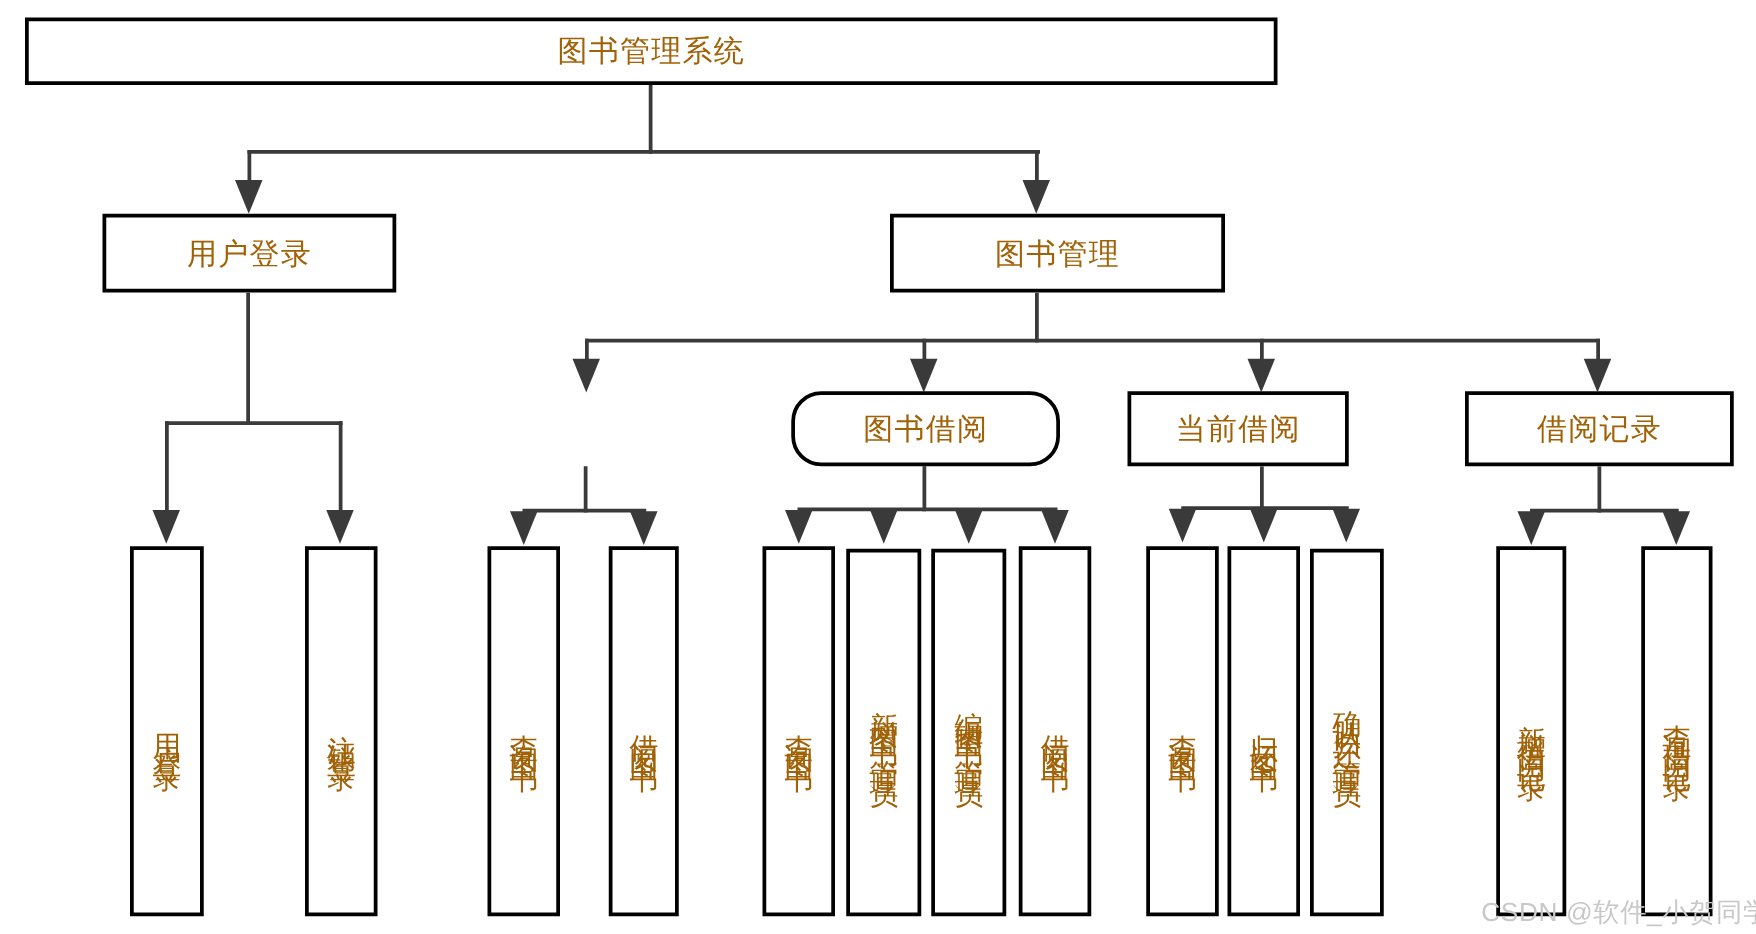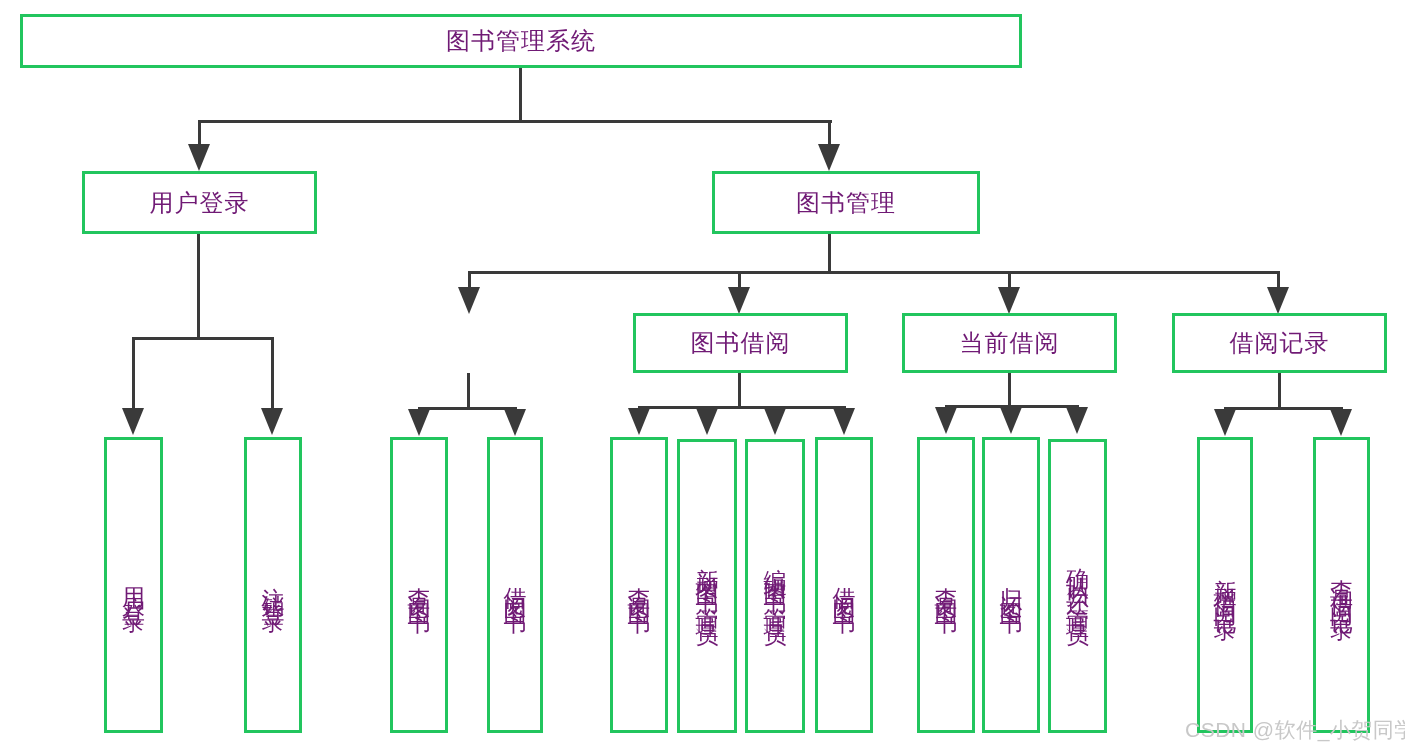--- a/index.html
+++ b/index.html
@@ -7,24 +7,24 @@
     width:1405px; height:747px;
     background:#ffffff;
     font-family:"Liberation Sans","DejaVu Sans",sans-serif;
     position:relative; overflow:hidden;
   }
   #diagram { position:absolute; left:0; top:0; width:1405px; height:747px; }
 
   .box {
     position:absolute;
     background:#ffffff;
-    border:3px solid #22c55e;
+    border:3px solid #000000;
     box-sizing:border-box;
     display:flex; align-items:center; justify-content:center;
-    color:#701a75;
+    color:#a16207;
     font-size:24px;
     letter-spacing:1px;
     white-space:nowrap;
     z-index:2;
   }
   .leaf {
     writing-mode:vertical-rl;
     text-orientation:mixed;
     font-size:23px;
     letter-spacing:8px;
@@ -46,22 +46,22 @@
     letter-spacing:0.5px;
     z-index:3;
     white-space:nowrap;
   }
 
   
   #box-root           { left:20px;   top:14px;  width:1002px; height:54px; }
   #box-user-login     { left:82px;   top:171px; width:235px;  height:63px; }
   #box-book-mgmt      { left:712px;  top:171px; width:268px;  height:63px; }
   #box-new-book       { left:361px;  top:313px; width:216px;  height:60px; }
-  #box-book-borrow    { left:633px;  top:313px; width:215px;  height:60px; }
-  #box-current-borrow { left:902px;  top:313px; width:215px;  height:60px; }
+  #box-book-borrow    { left:633px;  top:313px; width:215px;  height:60px;border-radius:24px; }
+  #box-current-borrow { left:902px;  top:313px; width:177px;  height:60px; }
   #box-borrow-record  { left:1172px; top:313px; width:215px;  height:60px; }
 
   
   #leaf-ul0 { left:104px;  top:437px; width:59px; height:296px; }
   #leaf-ul1 { left:244px;  top:437px; width:58px; height:296px; }
   #leaf-nb0 { left:390px;  top:437px; width:58px; height:296px; }
   #leaf-nb1 { left:487px;  top:437px; width:56px; height:296px; }
   #leaf-bb0 { left:610px;  top:437px; width:58px; height:296px; }
   #leaf-bb1 { left:677px;  top:439px; width:60px; height:294px; }
   #leaf-bb2 { left:745px;  top:439px; width:60px; height:294px; }

